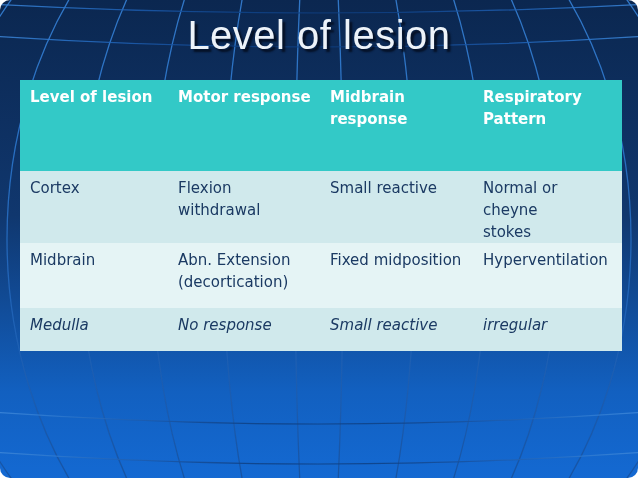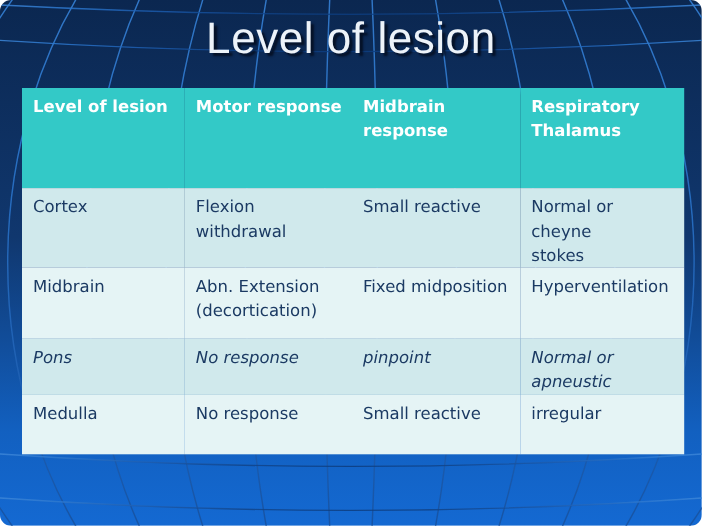--- a/index.html
+++ b/index.html
@@ -94,46 +94,39 @@
       <col style="width:153px">
       <col style="width:149px">
     </colgroup>
     <thead>
       <tr>
         <th>Level of lesion</th>
         <th>Motor response</th>
         <th>Midbrain
 response</th>
         <th>Respiratory
-Thalamus</th>
+Pattern</th>
       </tr>
     </thead>
     <tbody>
       <tr>
         <td>Cortex</td>
         <td>Flexion withdrawal</td>
         <td>Small reactive</td>
         <td>Normal or cheyne
 stokes</td>
       </tr>
       <tr>
         <td>Midbrain</td>
         <td>Abn. Extension
 (decortication)</td>
         <td>Fixed midposition</td>
         <td>Hyperventilation</td>
       </tr>
       <tr>
-        <td>Pons</td>
-        <td>No response</td>
-        <td>pinpoint</td>
-        <td>Normal or
-apneustic</td>
-      </tr>
-      <tr>
         <td>Medulla</td>
         <td>No response</td>
         <td>Small reactive</td>
         <td>irregular</td>
       </tr>
     </tbody>
   </table>
 </div>
 
 </body></html>

